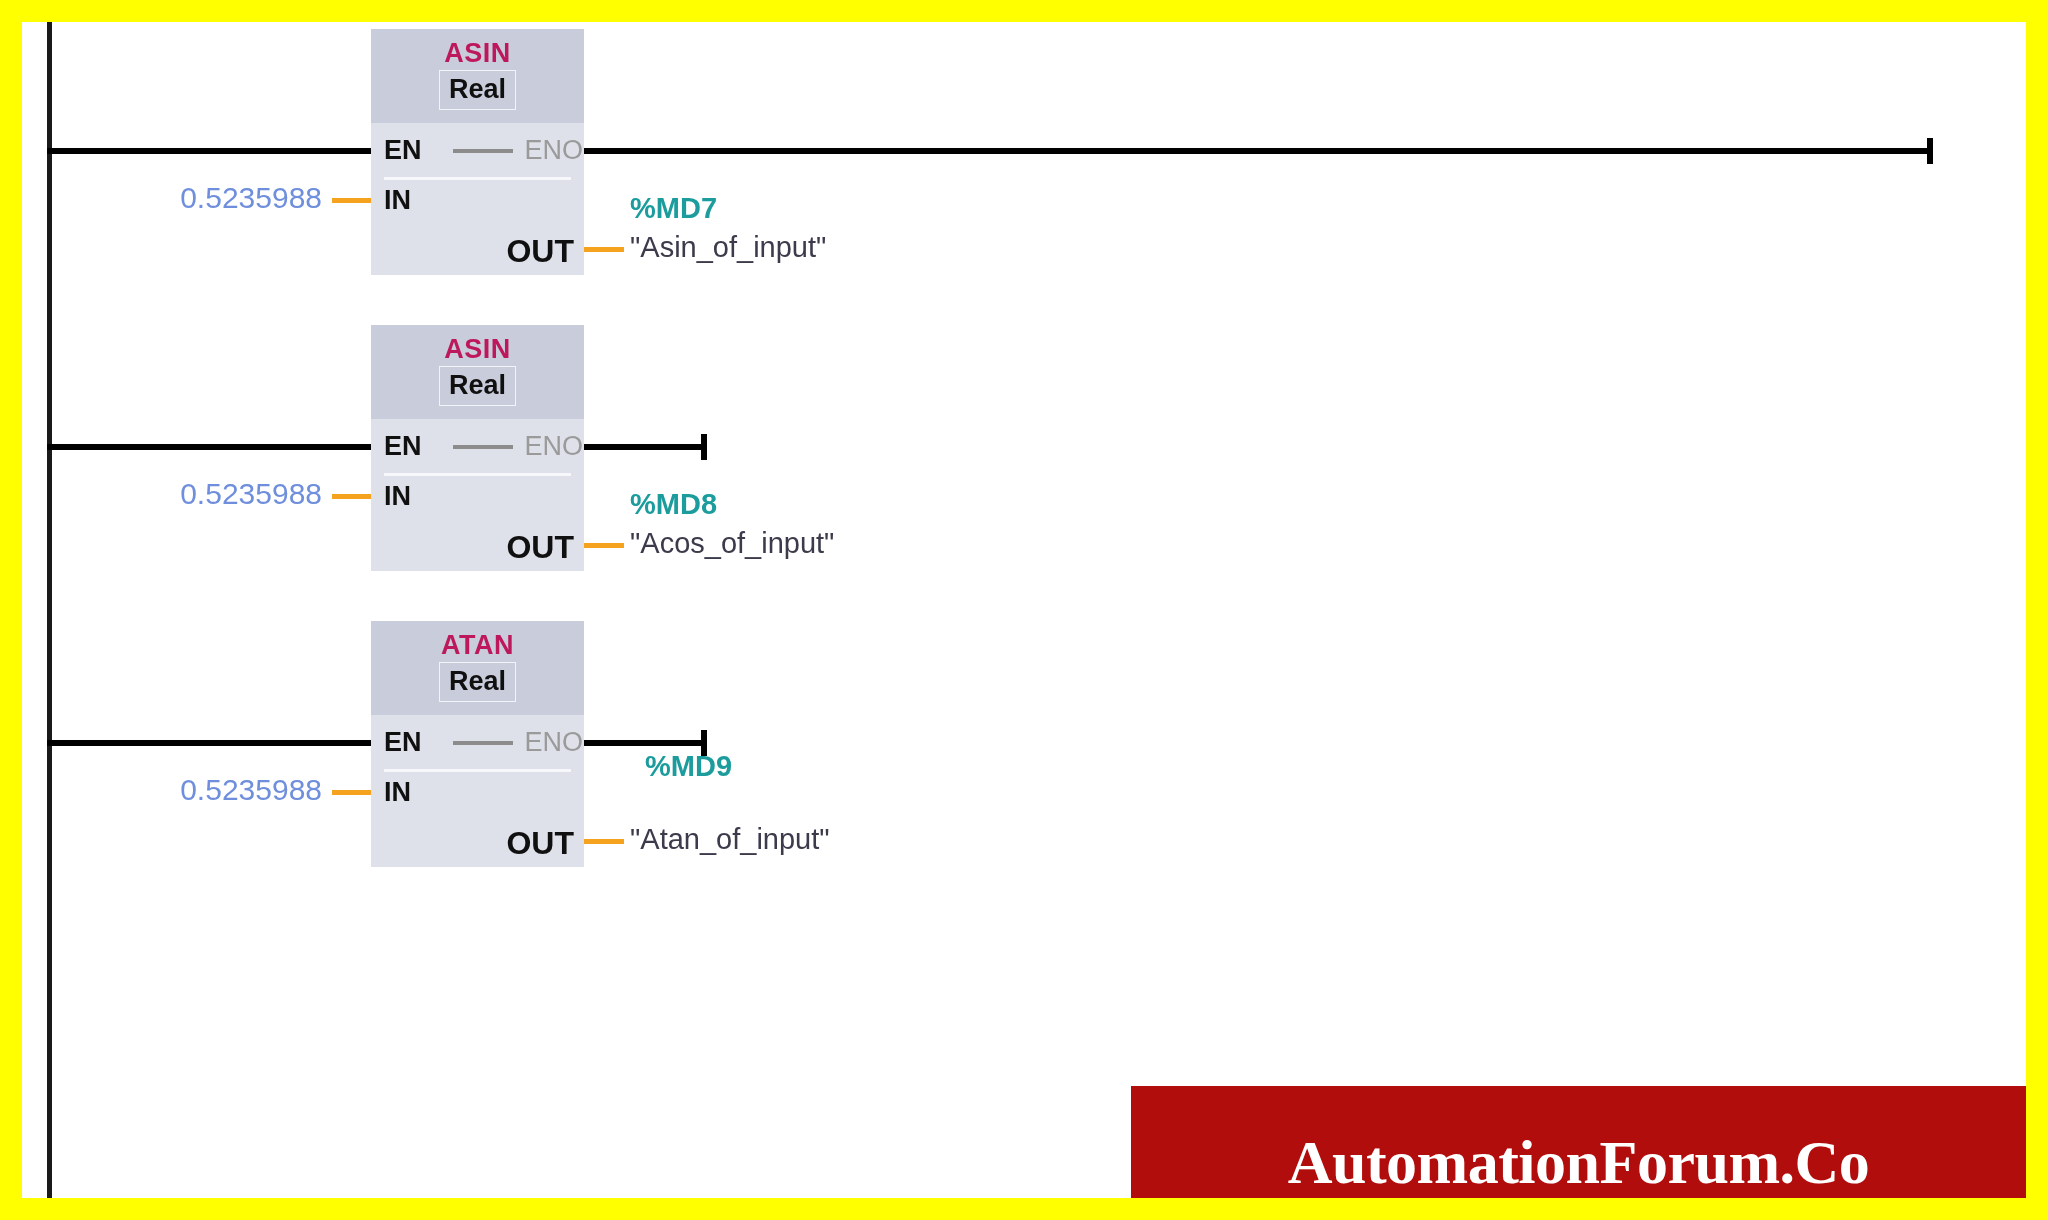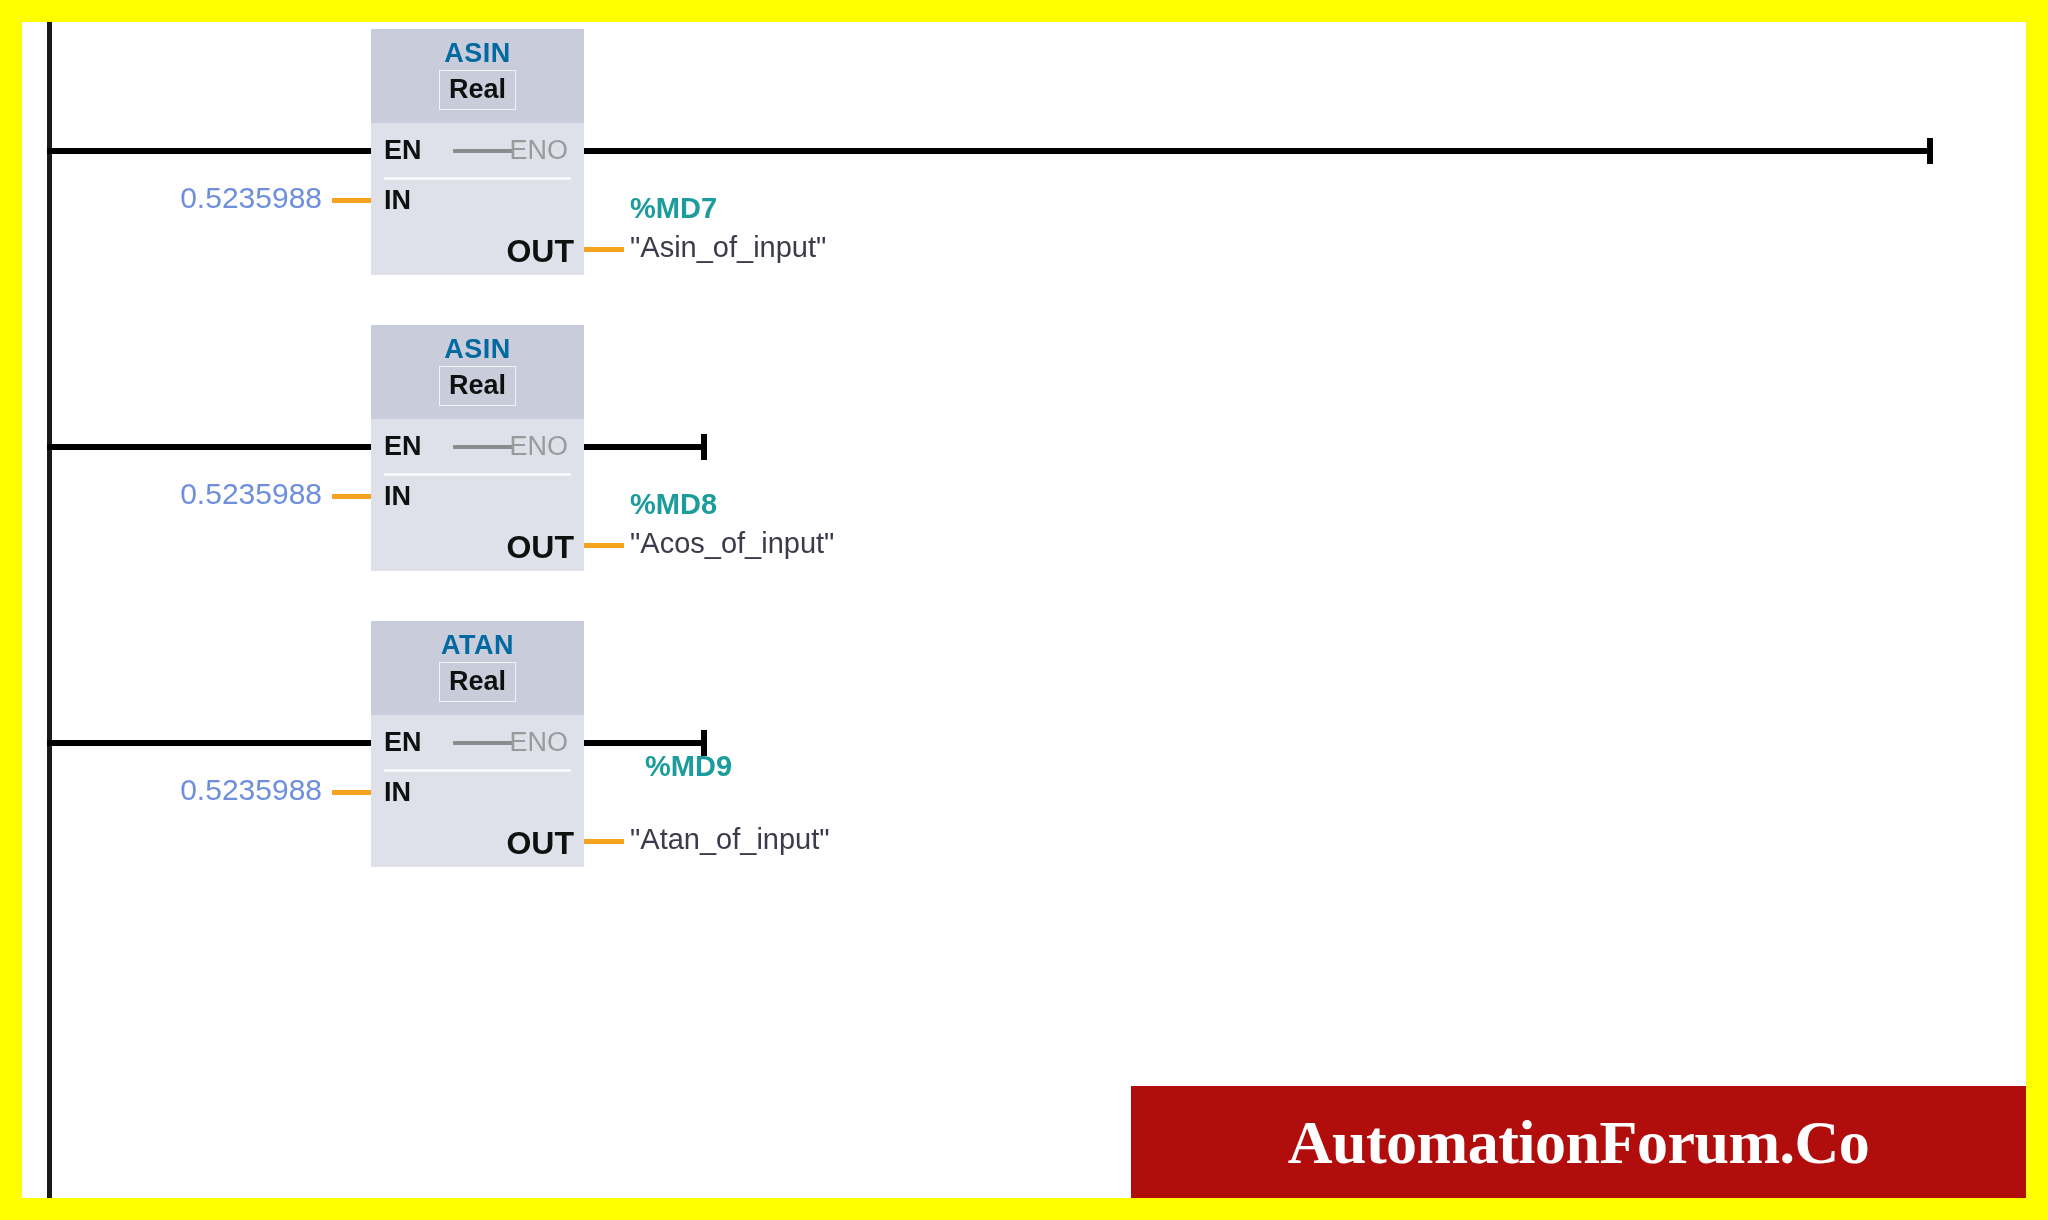--- a/index.html
+++ b/index.html
@@ -72,21 +72,21 @@
   }
   .block-header {
     background: #c9ccda;
     height: 94px;
     position: relative;
     text-align: center;
   }
   .block-title {
     font-size: 27px;
     font-weight: bold;
-    color: #0369a1;
+    color: #be185d;
     letter-spacing: 0.5px;
     padding-top: 7px;
     line-height: 34px;
   }
   .block-type {
     display: inline-block;
     border: 1px solid #f2f3f7;
     background: #c9ccda;
     font-size: 27px;
     font-weight: bold;
@@ -104,21 +104,21 @@
   .pin-en {
     position: absolute;
     left: 13px;
     top: 12px;
     font-size: 27px;
     font-weight: bold;
     color: #101010;
   }
   .pin-eno {
     position: absolute;
-    right: 16px;
+    right: 1px;
     top: 12px;
     font-size: 27px;
     color: #9a9a9a;
   }
   .eno-dash {
     position: absolute;
     left: 82px;
     top: 26px;
     width: 60px;
     height: 4px;
@@ -182,21 +182,21 @@
   
   .watermark {
     position: absolute;
     left: 1131px;
     top: 1086px;
     width: 895px;
     height: 112px;
     background: #b10d0d;
     z-index: 55;
     display: flex;
-    align-items: center;
+    align-items: flex-end;
     justify-content: center;
     overflow: hidden;
   }
   .watermark-text {
     font-family: "Liberation Serif", serif;
     font-weight: bold;
     font-size: 62px;
     color: #ffffff;
     letter-spacing: -0.5px;
     white-space: nowrap;

